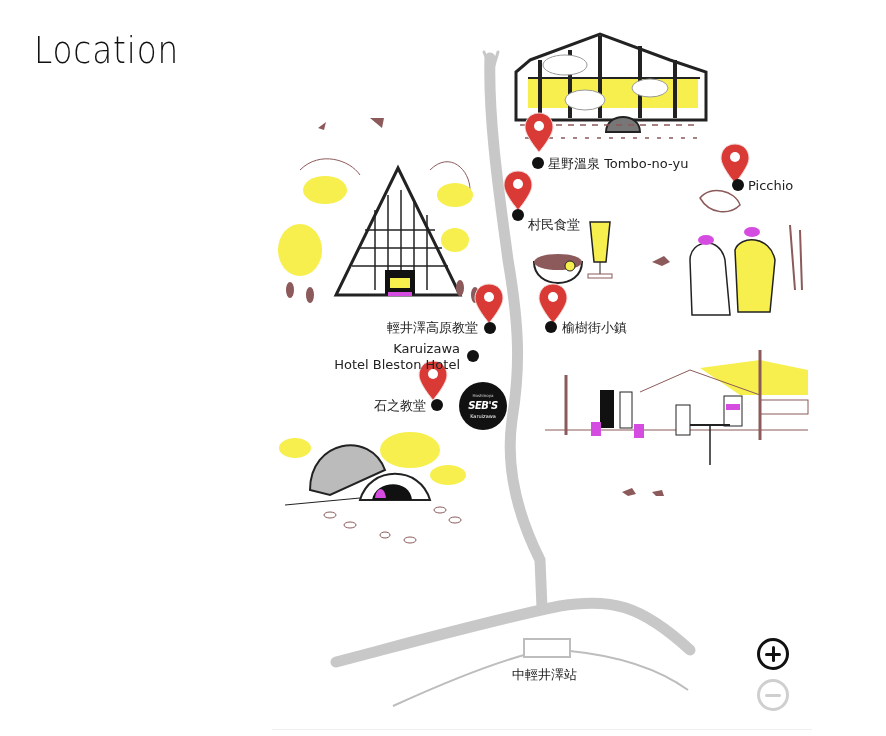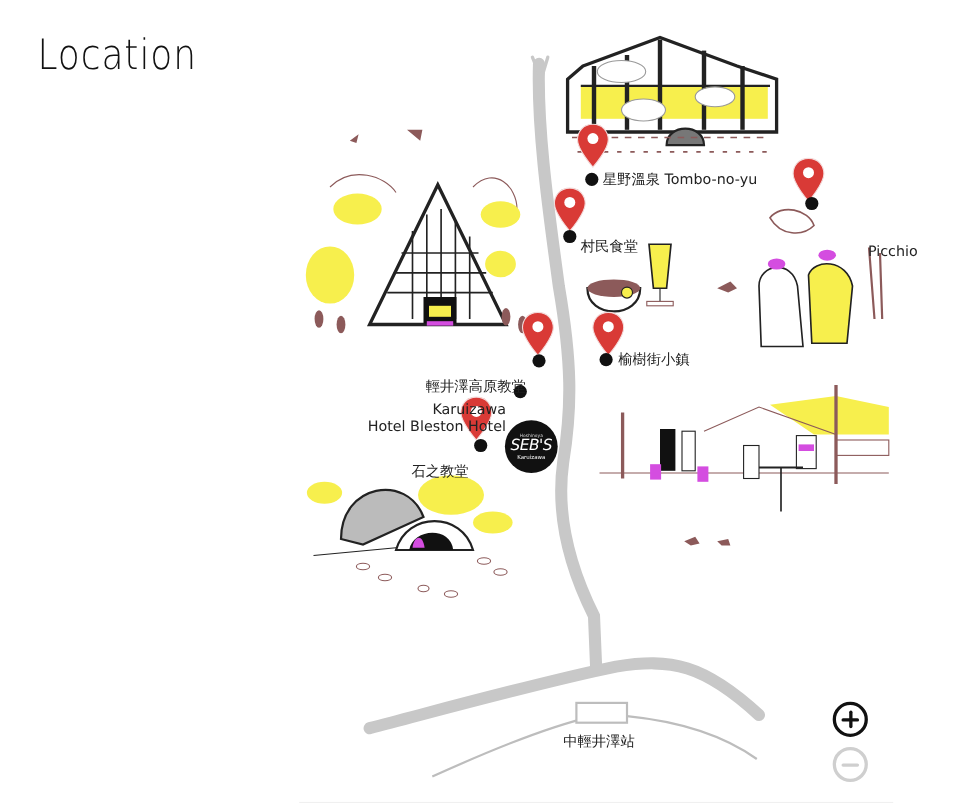--- a/index.html
+++ b/index.html
@@ -1,32 +1,32 @@
 <!DOCTYPE html>
 <html><head>
 <meta charset="utf-8">
 <style>
   html, body { margin:0; padding:0; background:#ffffff; }
   body { width:886px; height:736px; position:relative; overflow:hidden; font-family:"DejaVu Sans", sans-serif; }
   .title { position:absolute; left:34px; top:28px; font-family:"DejaVu Sans", sans-serif; font-size:38px; font-weight:300; letter-spacing:1px; color:#111; transform:scaleX(0.86); transform-origin:left top; }
   .map { position:absolute; left:0; top:0; width:886px; height:736px; }
   .map svg { position:absolute; left:0; top:0; }
   .label { position:absolute; font-size:13px; color:#222; white-space:nowrap; line-height:15px; }
-  .label.r { text-align:right;margin-top:24px; }
+  .label.r { text-align:right; }
   .zoom-btn { position:absolute; width:32px; height:32px; border-radius:50%; box-sizing:border-box; display:flex; align-items:center; justify-content:center; cursor:pointer; }
   .zoom-in { left:757px; top:638px; border:3px solid #111; }
   .zoom-out { left:757px; top:679px; border:3px solid #cfcfcf; }
   .zoom-btn .h { position:absolute; width:16px; height:3px; border-radius:2px; }
   .zoom-btn .v { position:absolute; width:3px; height:16px; border-radius:2px; }
   .zoom-in .h, .zoom-in .v { background:#111; }
   .zoom-out .h { background:#cfcfcf; }
   .divider { position:absolute; left:272px; top:729px; width:540px; height:1px; background:#f0f0f0; }
   .seb { position:absolute; left:459px; top:382px; width:48px; height:48px; border-radius:50%; background:#111; color:#fff; display:flex; flex-direction:column; align-items:center; justify-content:center; }
   .seb .s1 { font-size:4px; opacity:.8; }
-  .seb .s2 { font-size:14px; font-weight:normal; font-style:italic; letter-spacing:-0.5px; line-height:15px; }
+  .seb .s2 { font-size:10px; font-weight:bold; font-style:italic; letter-spacing:-0.5px; line-height:15px; }
   .seb .s3 { font-size:5px; }
   .pin { position:absolute; width:30px; height:42px; cursor:pointer; }
 </style>
 </head>
 <body>
 
 <div class="title">Location</div>
 
 <div class="map">
   <svg width="886" height="736" viewBox="0 0 886 736">
@@ -179,21 +179,21 @@
     <circle cx="538" cy="163" r="6" fill="#111"></circle>
     <circle cx="738" cy="185" r="6" fill="#111"></circle>
     <circle cx="518" cy="215" r="6" fill="#111"></circle>
     <circle cx="490" cy="328" r="6" fill="#111"></circle>
     <circle cx="551" cy="327" r="6" fill="#111"></circle>
     <circle cx="473" cy="356" r="6" fill="#111"></circle>
     <circle cx="437" cy="405" r="6" fill="#111"></circle>
   </svg>
 
   <div class="label" style="left:548px; top:156px;">星野溫泉 Tombo-no-yu</div>
-  <div class="label" style="left:789px; top:178px;margin-top:44px;">Picchio</div>
+  <div class="label" style="left:748px; top:178px;">Picchio</div>
   <div class="label" style="left:528px; top:217px;">村民食堂</div>
   <div class="label r" style="left:378px; top:320px; width:100px;">輕井澤高原教堂</div>
   <div class="label" style="left:562px; top:320px;">榆樹街小鎮</div>
   <div class="label r" style="left:330px; top:341px; width:130px;">Karuizawa</div>
   <div class="label r" style="left:300px; top:357px; width:160px;">Hotel Bleston Hotel</div>
   <div class="label r" style="left:350px; top:398px; width:76px;">石之教堂</div>
   <div class="label" style="left:512px; top:667px;">中輕井澤站</div>
 
   <div class="seb">
     <span class="s1">Hoshinoya</span>

